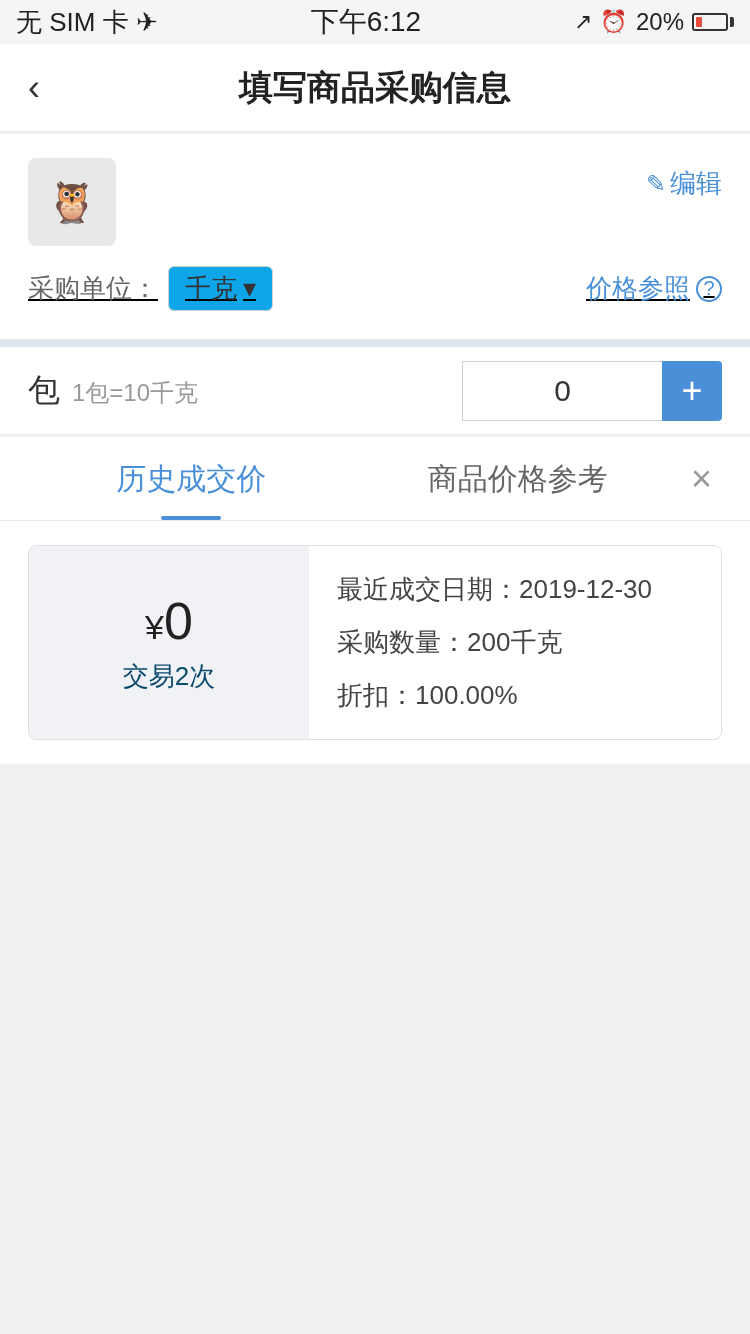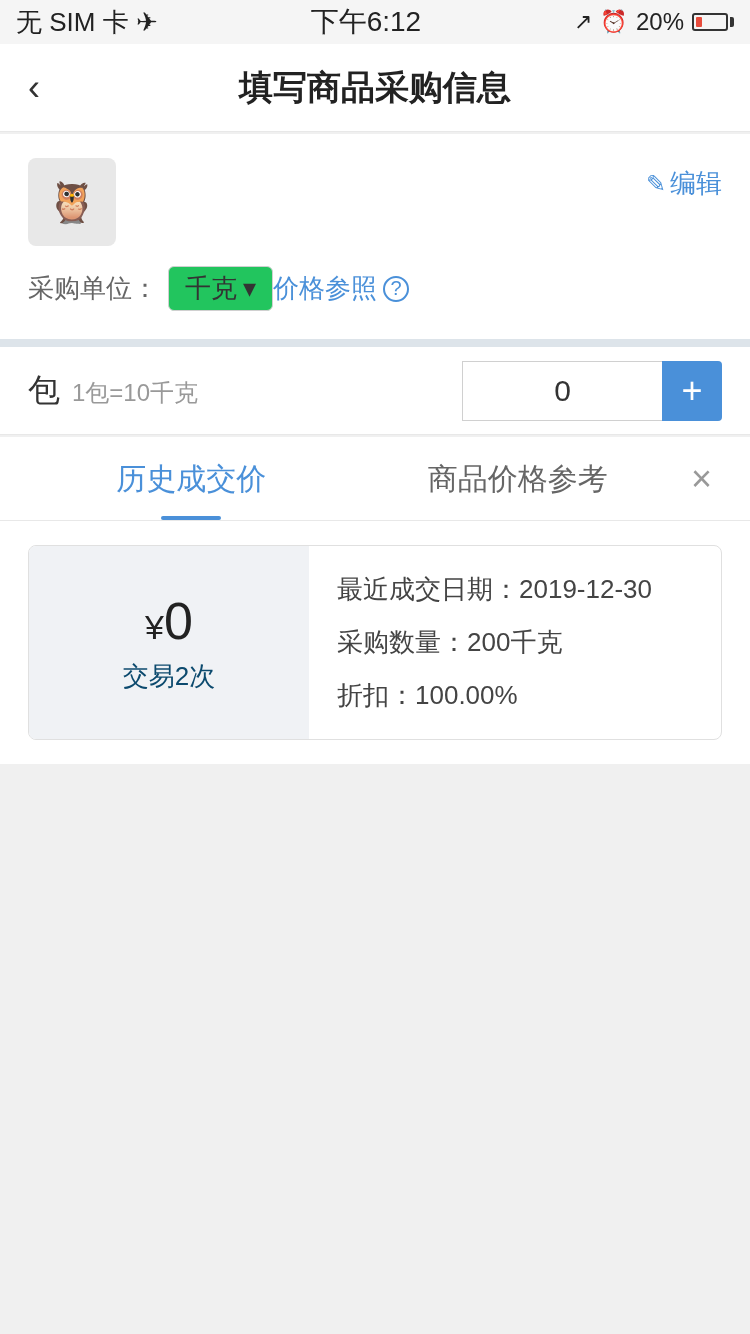--- a/index.html
+++ b/index.html
@@ -143,31 +143,32 @@
       white-space: nowrap;
       margin-top: 8px;
     }
     .edit-icon {
       font-size: 24px;
     }
 
     .unit-row {
       display: flex;
       align-items: center;
-      justify-content: flex-start;
+      justify-content: space-between;
+      text-decoration: underline;
     }
     .unit-label {
       font-size: 26px;
       color: #666;
       display: flex;
       align-items: center;
       gap: 10px;
     }
     .unit-select {
-      background: #22c55e;
+      background: #0ea5e9;
       border: 1px solid #d0d0d0;
       border-radius: 6px;
       padding: 4px 16px;
       font-size: 26px;
       color: #333;
       display: flex;
       align-items: center;
       gap: 6px;
       cursor: pointer;
     }

